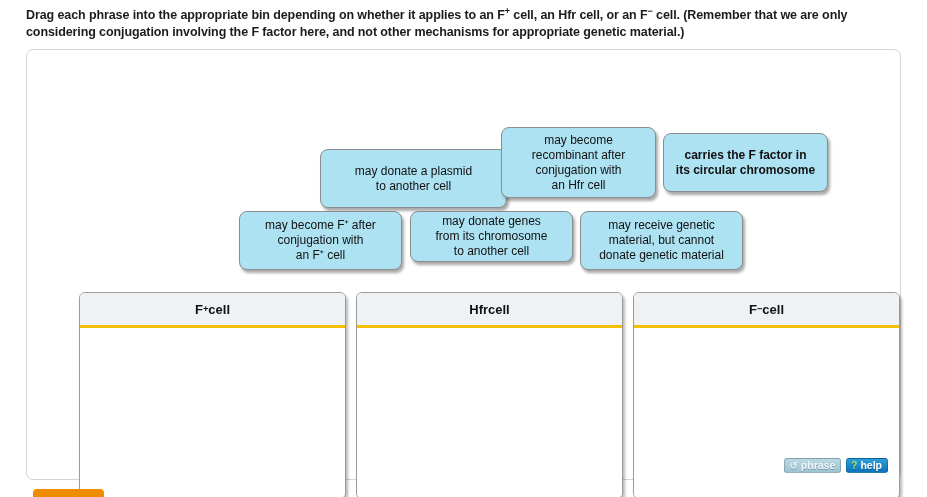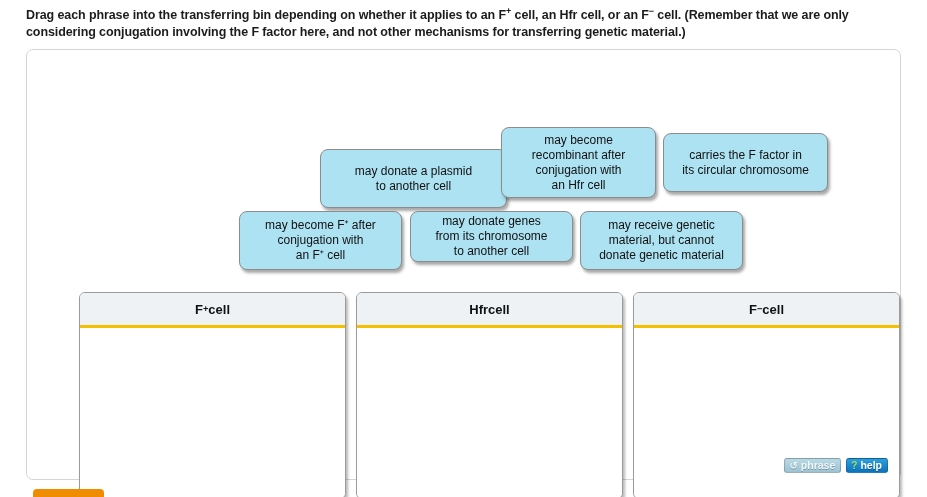--- a/index.html
+++ b/index.html
@@ -63,21 +63,21 @@
     color: #111111;
     box-sizing: border-box;
     padding: 2px 6px;
     cursor: move;
     user-select: none;
   }
 
   #tile-0 { left: 129px; top: 83px;  width: 157px; height: 59px; }
   #tile-1 { left: 293px; top: 99px;  width: 187px; height: 59px; }
   #tile-2 { left: 474px; top: 77px;  width: 155px; height: 71px; }
-  #tile-3 { left: 636px; top: 83px;  width: 165px; height: 59px; }
+  #tile-3 { left: 636px; top: 83px;  width: 165px; height: 59px; font-weight: bold; }
   #tile-4 { left: 212px; top: 161px; width: 163px; height: 59px; }
   #tile-5 { left: 383px; top: 161px; width: 163px; height: 51px; }
   #tile-6 { left: 553px; top: 161px; width: 163px; height: 59px; }
 
   
   .bin {
     position: absolute;
     top: 242px;
     height: 207px;
     background: #ffffff;
@@ -163,21 +163,21 @@
     width: 71px;
     height: 14px;
     background: #f08ب000;
     background: #f08c00;
     border-radius: 4px;
   }
 </style>
 </head>
 <body>
 
-<div id="instruction"><span>Drag each phrase into the transferring bin depending on whether it applies to an F</span><sup>+</sup><span> cell, an Hfr cell, or an F</span><sup>−</sup><span> cell. (Remember that we are only considering conjugation involving the F factor here, and not other mechanisms for transferring genetic material.)</span></div>
+<div id="instruction"><span>Drag each phrase into the appropriate bin depending on whether it applies to an F</span><sup>+</sup><span> cell, an Hfr cell, or an F</span><sup>−</sup><span> cell. (Remember that we are only considering conjugation involving the F factor here, and not other mechanisms for appropriate genetic material.)</span></div>
 
 <div id="activity-panel">
 
   <div class="tile" id="tile-1">
       <span>may donate a plasmid<br>to another cell</span>
     </div>
   <div class="tile" id="tile-2">
       <span>may become<br>recombinant after<br>conjugation with<br>an Hfr cell</span>
     </div>
   <div class="tile" id="tile-3">

